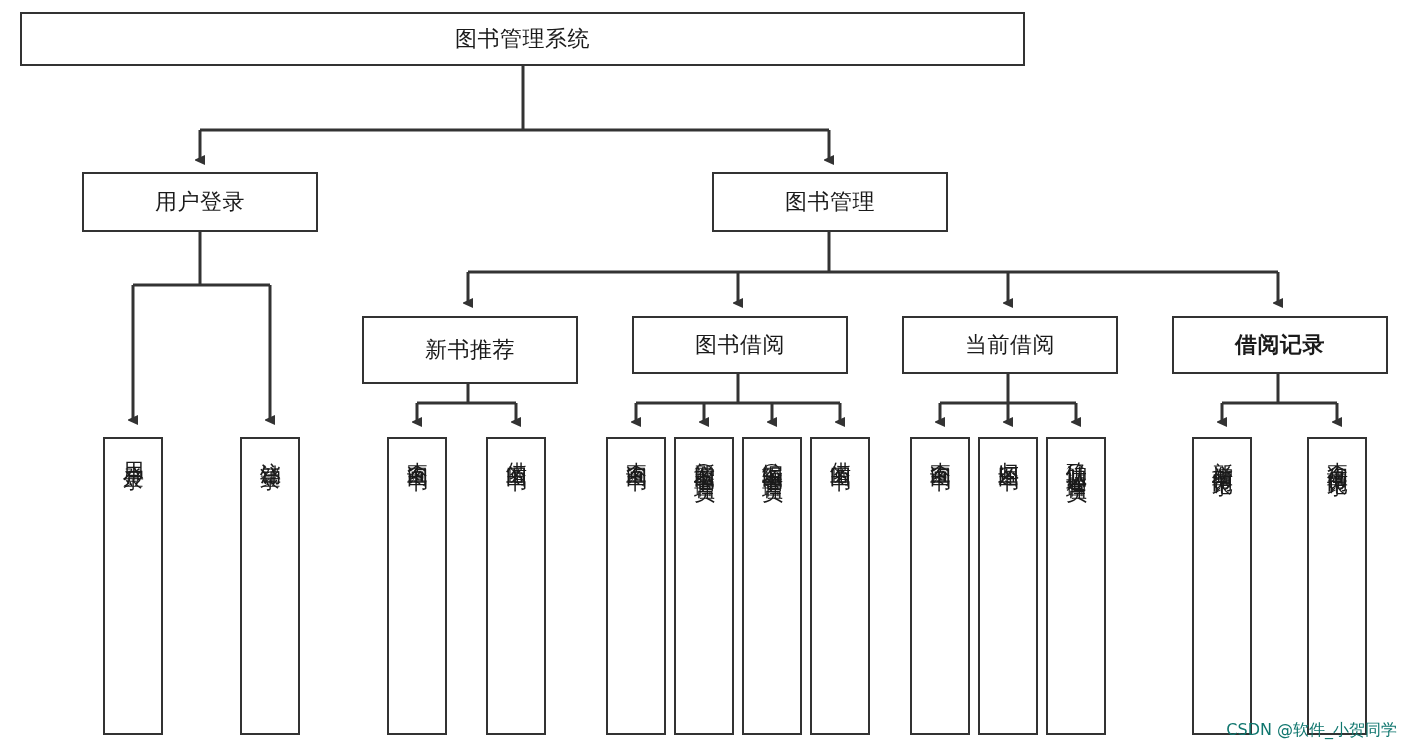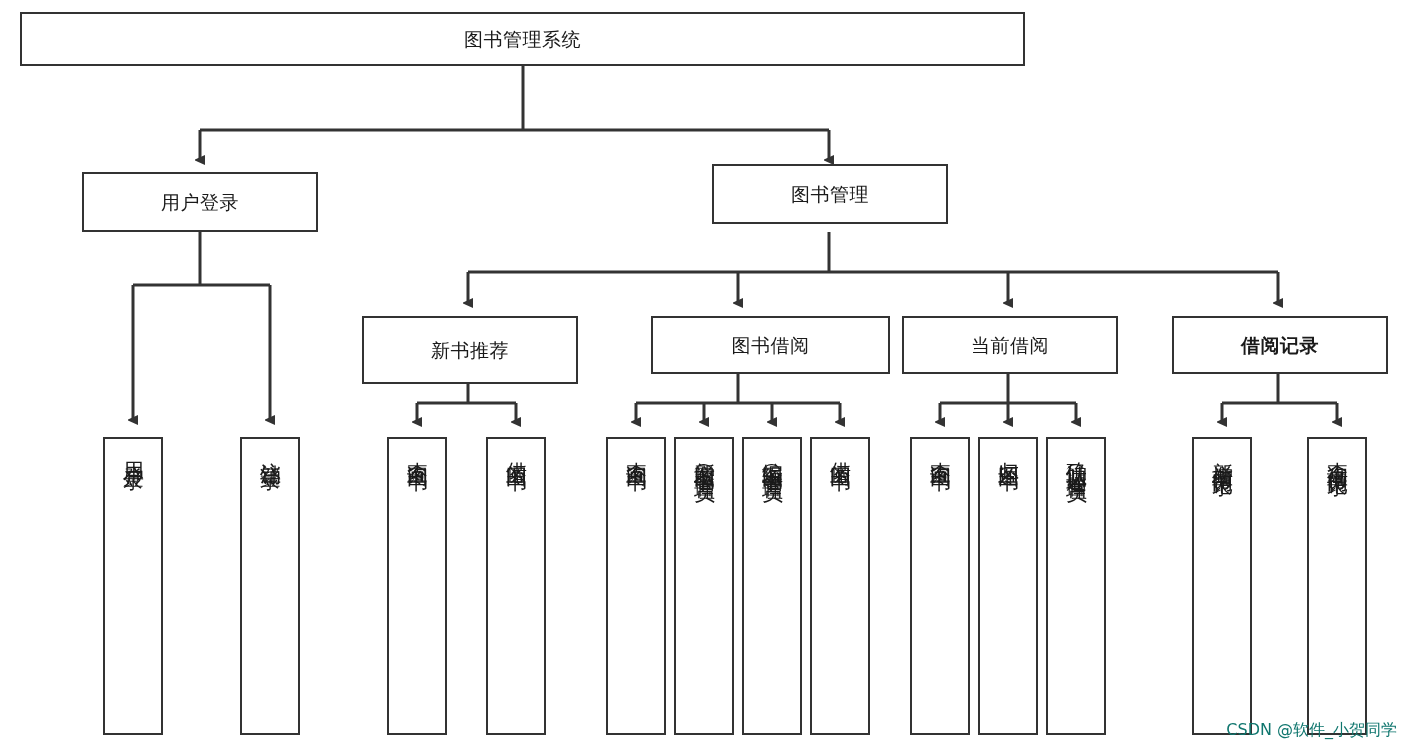--- a/index.html
+++ b/index.html
@@ -37,21 +37,21 @@
     z-index: 2;
   }
   .node-label {
     display: block;
     text-align: center;
     line-height: 1.18;
     letter-spacing: 0.5px;
     color: #1a1a1a;
   }
   .node.horizontal .node-label {
-    font-size: 19px;
+    font-size: 22px;
     white-space: nowrap;
     text-align: center;
   }
   .node.vertical {
     align-items: flex-start;
     justify-content: center;
     padding-top: 6px;
   }
   .node.vertical .node-label {
     writing-mode: vertical-rl;
@@ -127,28 +127,28 @@
     </g>
   </svg>
 
   <div class="node horizontal" style="left:20px; top:12px; width:1005px; height:54px;">
     <span class="node-label">图书管理系统</span>
   </div>
 
   <div class="node horizontal" style="left:82px; top:172px; width:236px; height:60px;">
     <span class="node-label">用户登录</span>
   </div>
-  <div class="node horizontal" style="left:712px; top:164px; width:236px; height:60px;">
+  <div class="node horizontal" style="left:712px; top:172px; width:236px; height:60px;">
     <span class="node-label">图书管理</span>
   </div>
 
   <div class="node horizontal" style="left:362px; top:316px; width:216px; height:68px;">
     <span class="node-label">新书推荐</span>
   </div>
-  <div class="node horizontal" style="left:632px; top:316px; width:239px; height:58px;margin-left:19px;">
+  <div class="node horizontal" style="left:632px; top:316px; width:216px; height:58px;">
     <span class="node-label">图书借阅</span>
   </div>
   <div class="node horizontal" style="left:902px; top:316px; width:216px; height:58px;">
     <span class="node-label">当前借阅</span>
   </div>
   <div class="node horizontal" style="left:1172px; top:316px; width:216px; height:58px;font-weight:bold;">
     <span class="node-label">借阅记录</span>
   </div>
 
   <div class="node vertical" style="left:103px; top:437px; width:60px; height:298px;">

